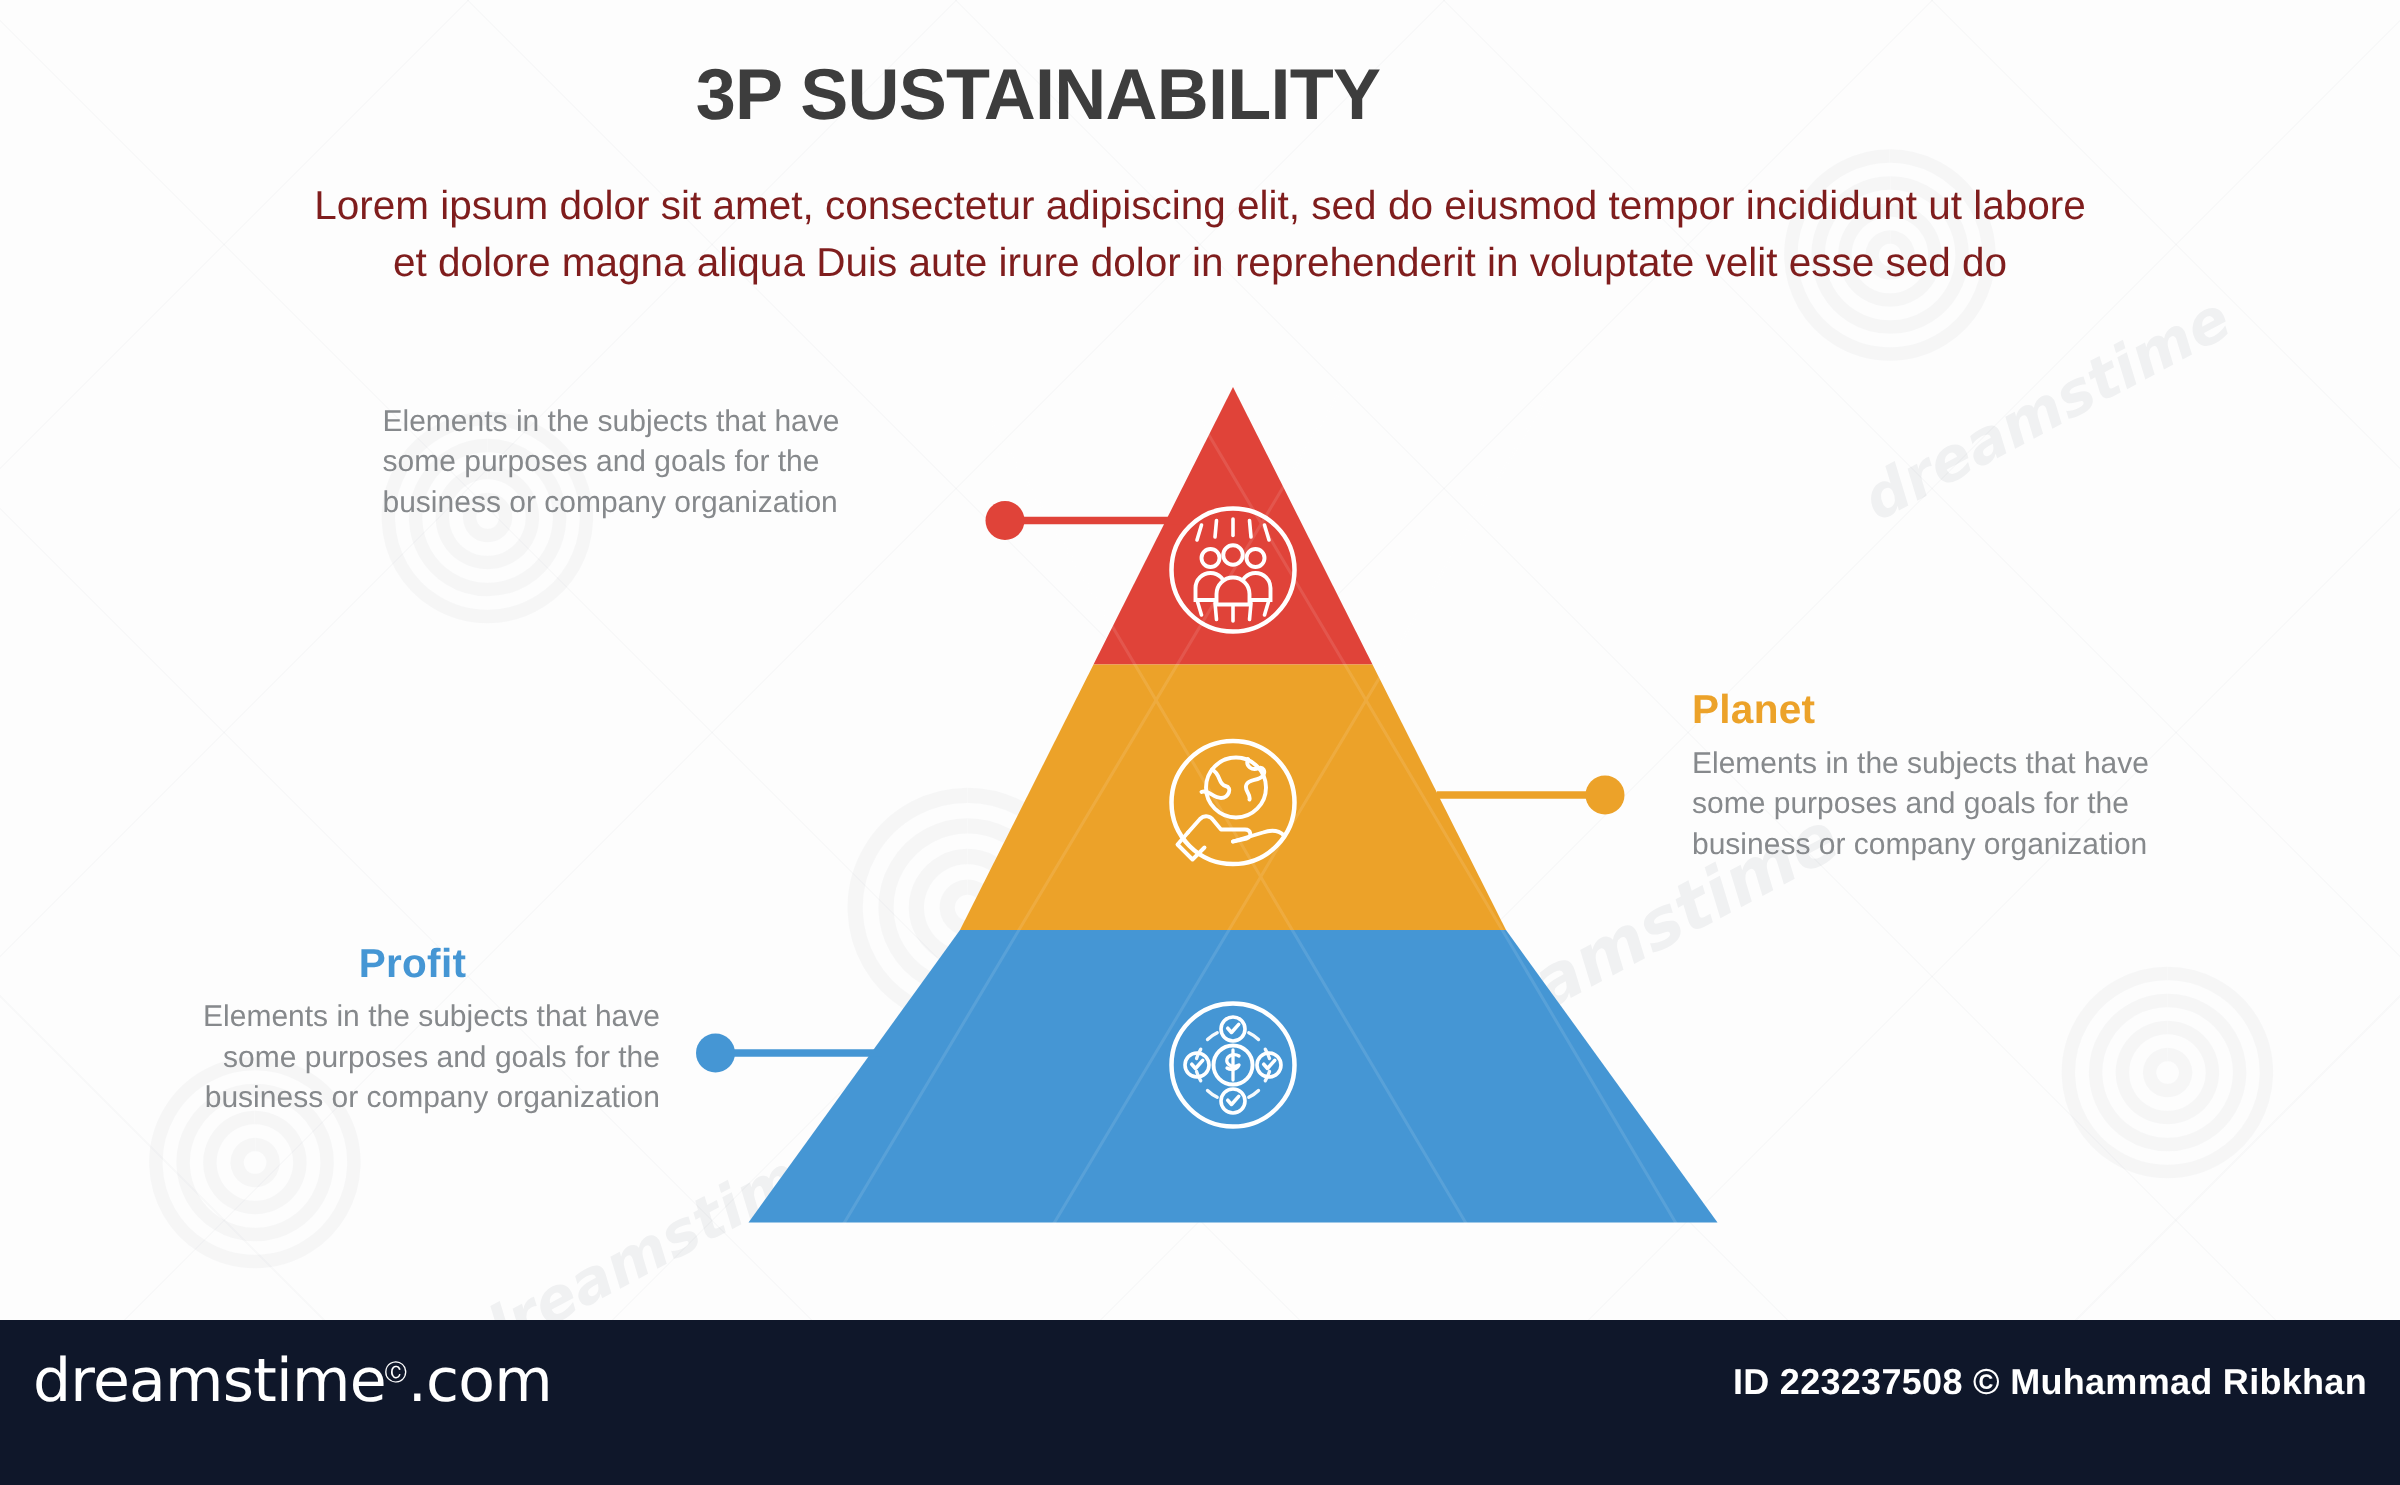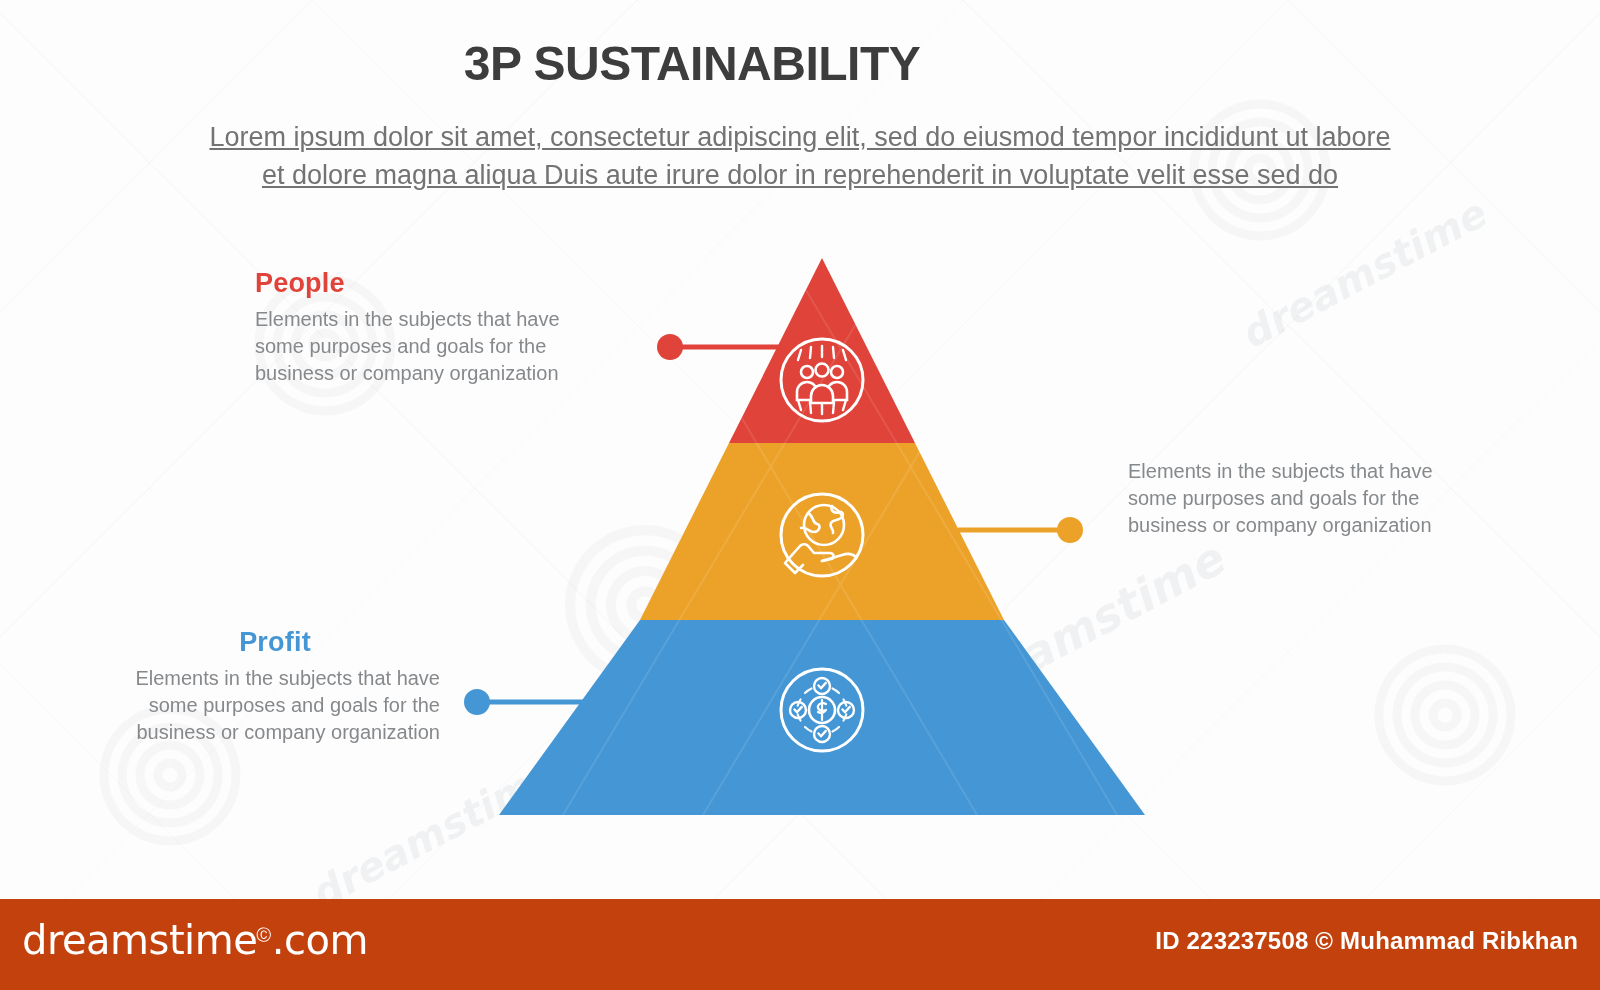--- a/index.html
+++ b/index.html
@@ -61,24 +61,23 @@
   }
   .subtitle {
     position: absolute;
     top: 118px;
     left: 50%;
     transform: translateX(-50%);
     width: 1420px;
     text-align: center;
     font-size: 27px;
     line-height: 38px;
-    color: #737373;
+    color: #7f1d1d;
     font-weight: 400;
     z-index: 10;
-    text-decoration: underline;
   }
 
   
   #pyramid-wrap {
     position: absolute;
     left: 0;
     top: 0;
     width: 1600px;
     height: 900px;
     z-index: 6;
@@ -100,22 +99,22 @@
   }
   .block-right { text-align: left; }
   .block-left  { text-align: right; }
 
   
   .footer {
     position: absolute;
     left: 0;
     bottom: 0;
     width: 1600px;
-    height: 91px;
-    background: #c2410c;
+    height: 110px;
+    background: #0f172a;
     z-index: 20;
   }
   .footer-logo {
     position: absolute;
     left: 22px;
     top: 18px;
     color: #ffffff;
     font-size: 40px;
     font-weight: 400;
     font-family: "DejaVu Sans", sans-serif;
@@ -265,29 +264,29 @@
     <div class="wm-text" style="left:1230px; top:250px; font-size:40px;">dreamstime</div>
   </div>
 
   <div class="title">3P SUSTAINABILITY</div>
   <div class="subtitle">
     <div>Lorem ipsum dolor sit amet, consectetur adipiscing elit, sed do eiusmod tempor incididunt ut labore</div>
     <div>et dolore magna aliqua Duis aute irure dolor in reprehenderit in voluptate velit esse sed do</div>
   </div>
 
   <div class="block block-left" style="left:255px; top:268px; width:345px;">
-    <div class="block-heading" style="color:#e04339; text-align:left;">People</div>
     <div class="block-desc" style="text-align:left;">
       <div>Elements in the subjects that have</div>
       <div>some purposes and goals for the</div>
       <div>business or company organization</div>
     </div>
   </div>
 
   <div class="block block-right" style="left:1128px; top:458px; width:330px;">
+    <div class="block-heading" style="color:#eca229;">Planet</div>
     <div class="block-desc">
       <div>Elements in the subjects that have</div>
       <div>some purposes and goals for the</div>
       <div>business or company organization</div>
     </div>
   </div>
 
   <div class="block block-left" style="left:110px; top:627px; width:330px;">
     <div class="block-heading" style="color:#4596d4; text-align:center;">Profit</div>
     <div class="block-desc">

